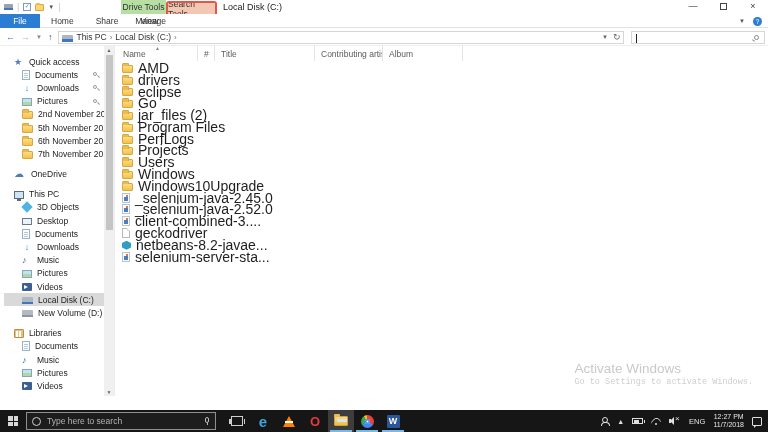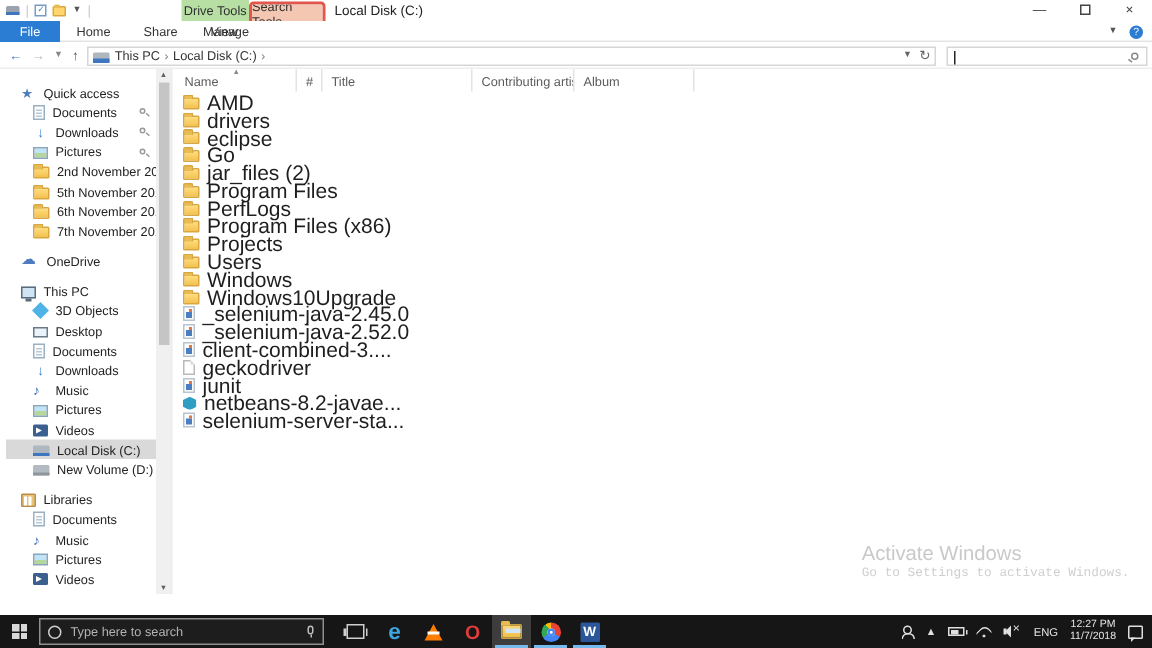--- a/index.html
+++ b/index.html
@@ -377,24 +377,20 @@
           <div class="file-row">
             <span class="ic ic-folder"></span>
             <span class="lbl">Program Files</span>
           </div>
           <div class="file-row">
             <span class="ic ic-folder"></span>
             <span class="lbl">PerfLogs</span>
           </div>
           <div class="file-row">
             <span class="ic ic-folder"></span>
-            <span class="lbl">Program Files (x86)</span>
-          </div>
-          <div class="file-row">
-            <span class="ic ic-folder"></span>
             <span class="lbl">Projects</span>
           </div>
           <div class="file-row">
             <span class="ic ic-folder"></span>
             <span class="lbl">Users</span>
           </div>
           <div class="file-row">
             <span class="ic ic-folder"></span>
             <span class="lbl">Windows</span>
           </div>
@@ -410,24 +406,20 @@
             <span class="ic ic-jar"></span>
             <span class="lbl">_selenium-java-2.52.0</span>
           </div>
           <div class="file-row">
             <span class="ic ic-jar"></span>
             <span class="lbl">client-combined-3....</span>
           </div>
           <div class="file-row">
             <span class="ic ic-page"></span>
             <span class="lbl">geckodriver</span>
-          </div>
-          <div class="file-row">
-            <span class="ic ic-jar"></span>
-            <span class="lbl">junit</span>
           </div>
           <div class="file-row">
             <span class="ic ic-nb"></span>
             <span class="lbl">netbeans-8.2-javae...</span>
           </div>
           <div class="file-row">
             <span class="ic ic-jar"></span>
             <span class="lbl">selenium-server-sta...</span>
           </div>
         </div>

